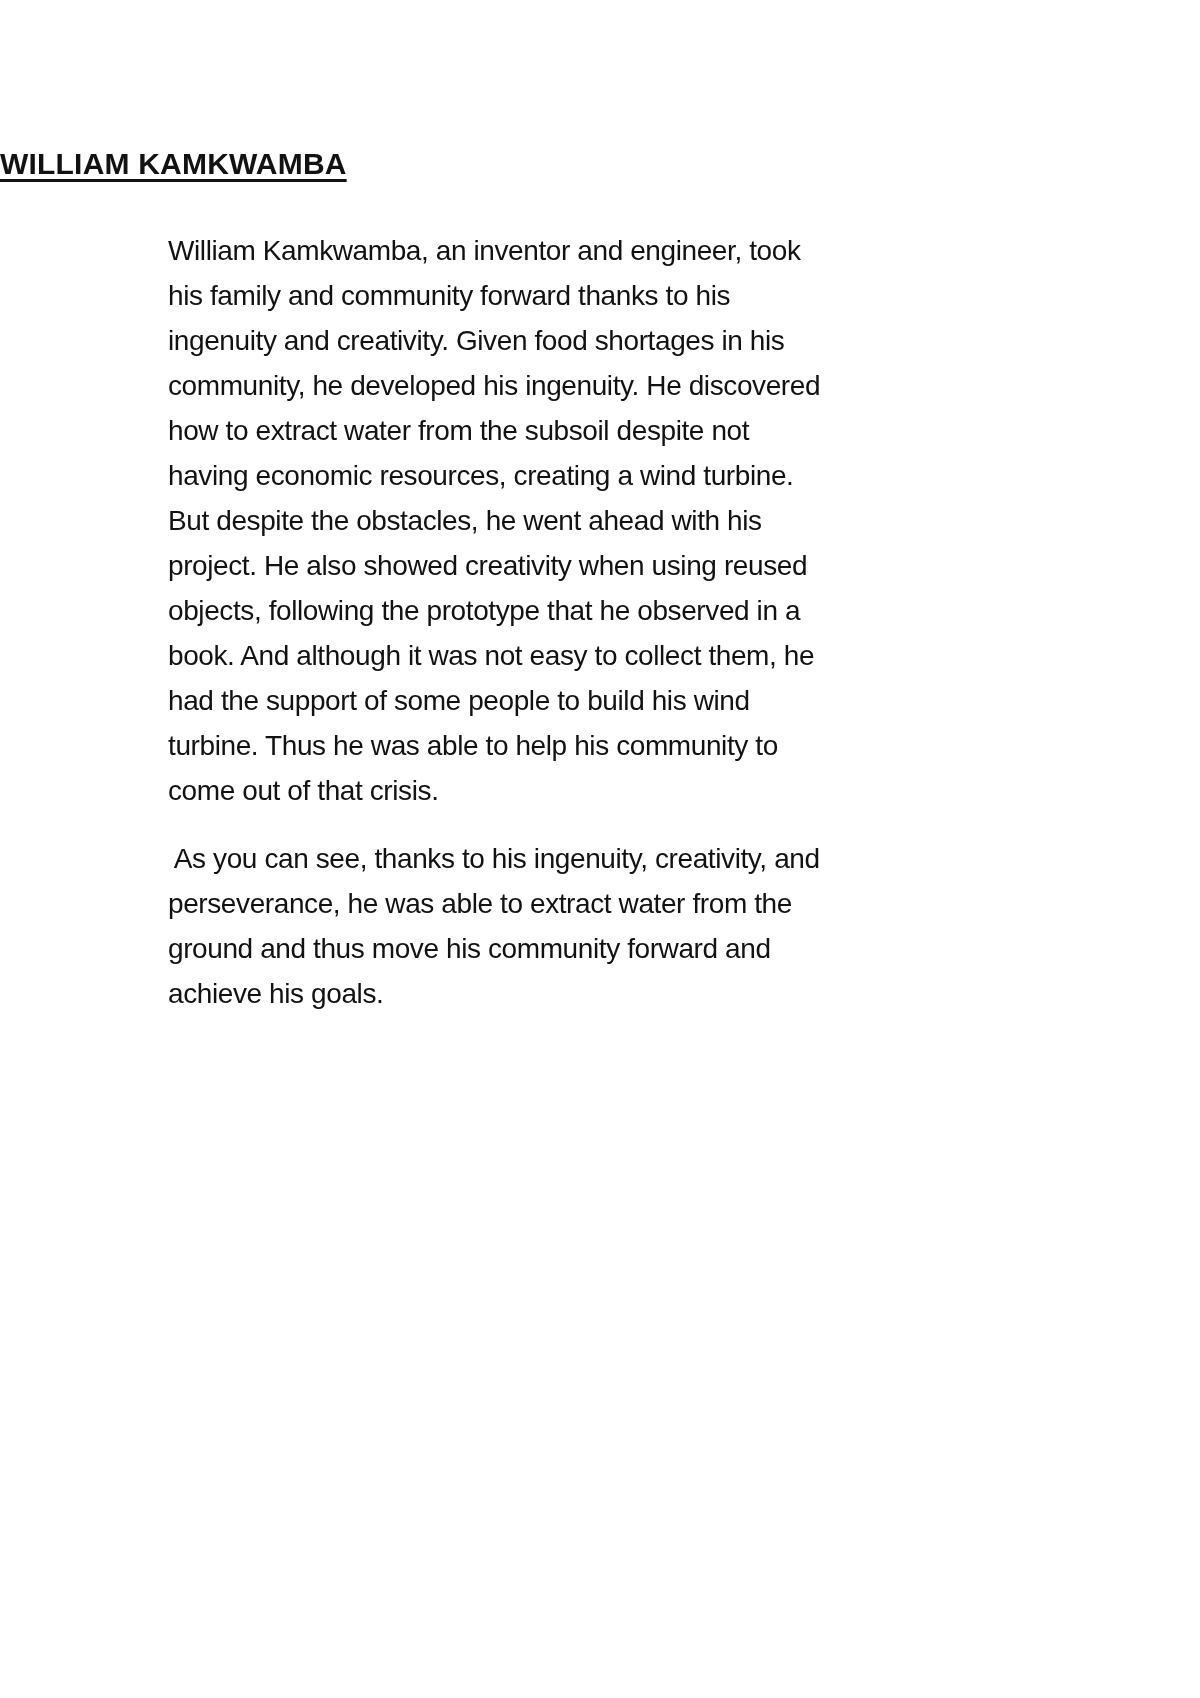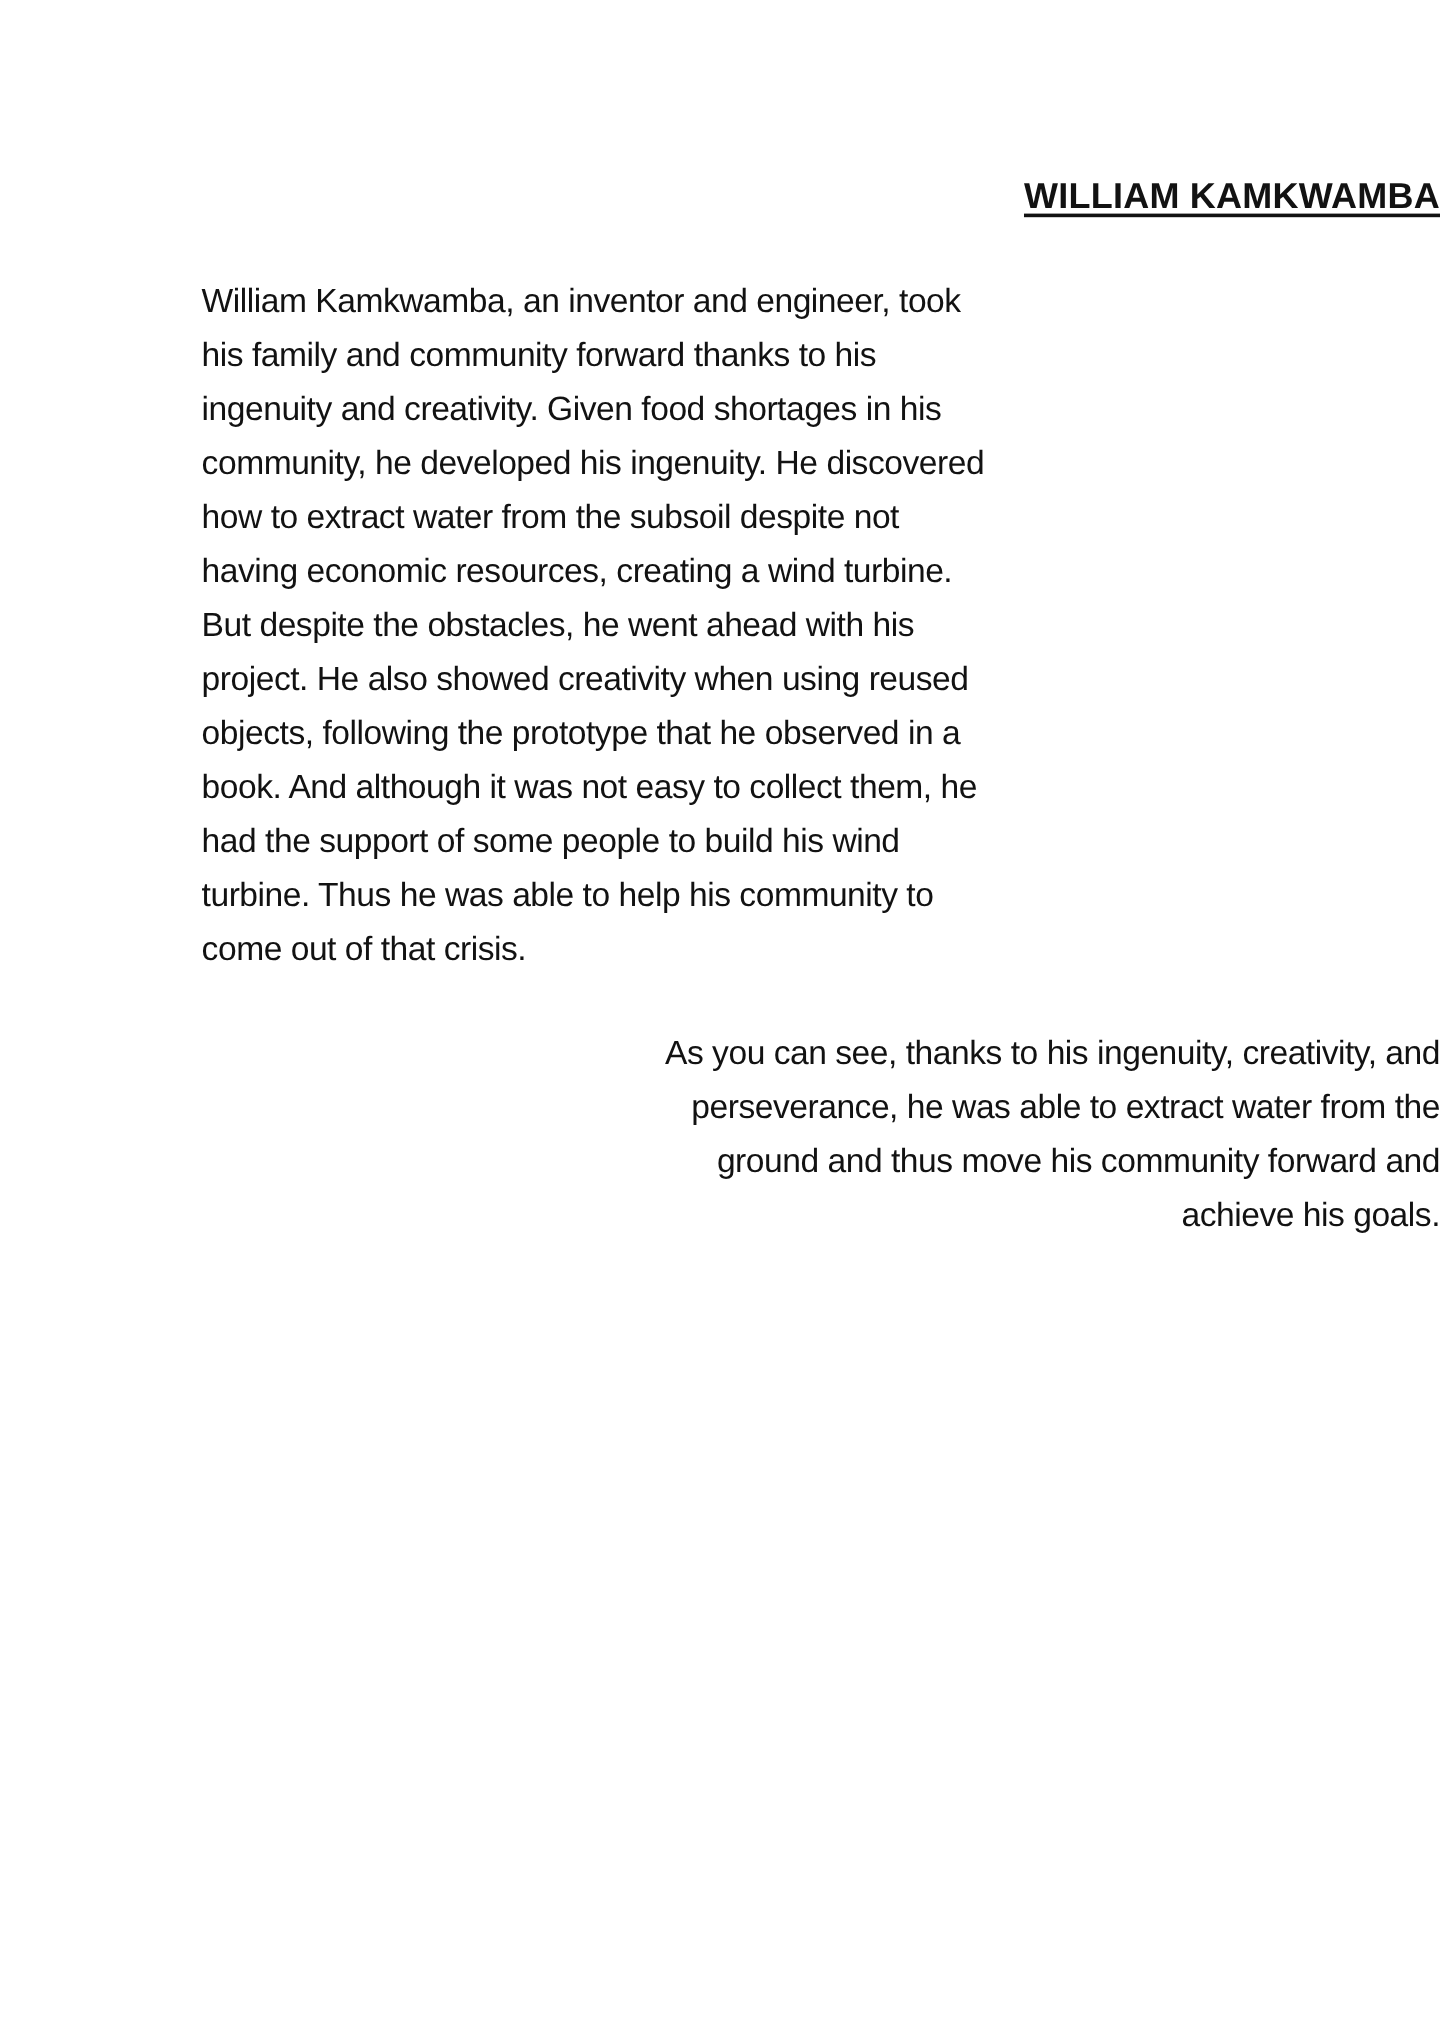--- a/index.html
+++ b/index.html
@@ -18,42 +18,41 @@
     box-sizing: border-box;
     width: 1200px;
     height: 1698px;
     padding: 146px 0 0 168px;
     background: #ffffff;
   }
   .title {
     display: block;
     width: 1200px;
     margin: 0 0 0 -168px;
-    text-align: right;
+    text-align: left;
     font-size: 30px;
     line-height: 36px;
     font-weight: 700;
     letter-spacing: 0.2px;
     text-decoration: underline;
     text-decoration-thickness: 2.5px;
     text-underline-offset: 5px;
     color: #121212;
   }
   .para {
     margin: 46px 0 0 0;
     font-size: 28px;
     font-weight: 400;
     line-height: 45px;
     letter-spacing: -0.4px;
     white-space: pre;
     color: #121212;
   }
   .para.second {
-    margin-top: 42px;
-    text-align: right;
+    margin-top: 23px;
   }
 </style>
 </head>
 <body>
 
 <div class="doc">
   <h1 class="title">WILLIAM KAMKWAMBA</h1>
 
   <p class="para">William Kamkwamba, an inventor and engineer, took
 his family and community forward thanks to his

